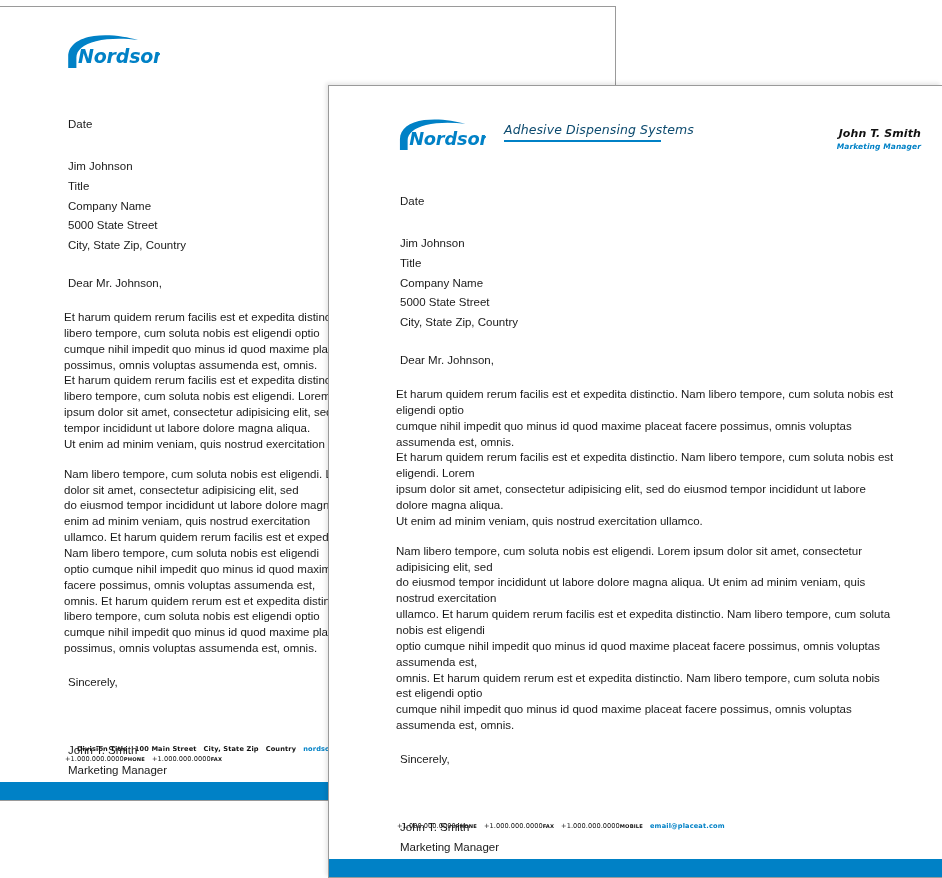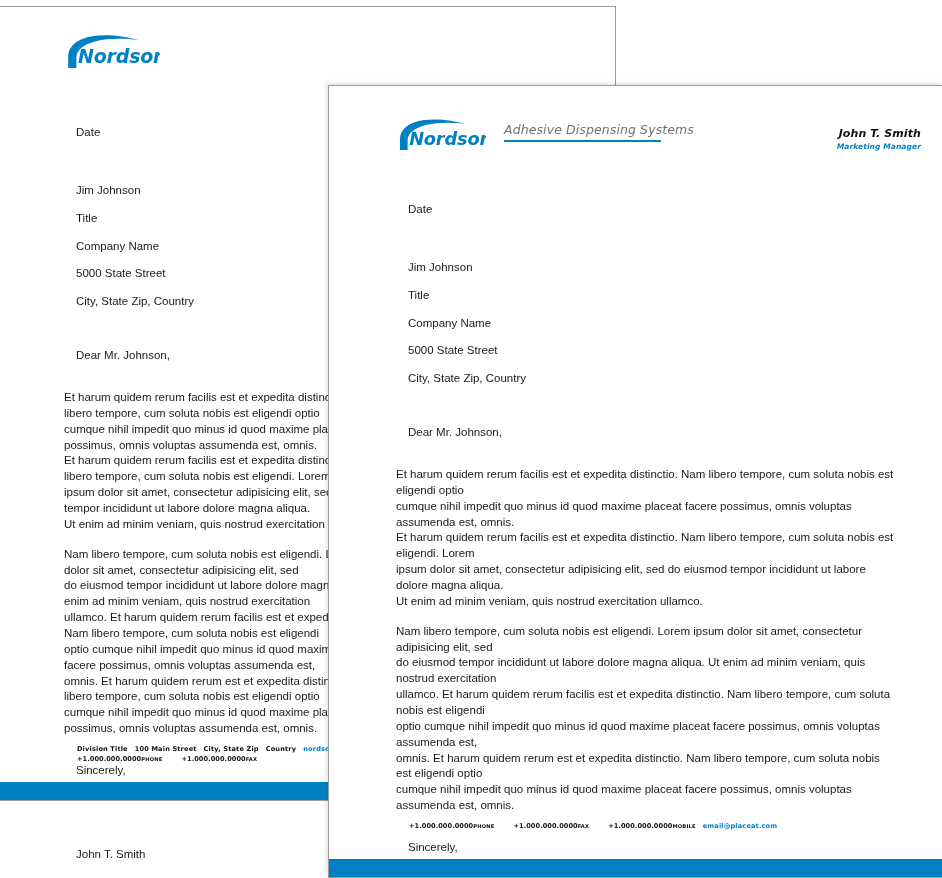--- a/index.html
+++ b/index.html
@@ -84,21 +84,21 @@
   }
 
   .tagline-wrap {
     margin-left: 18px;
     padding-top: 3px;
   }
   .tagline {
     font-family: "DejaVu Sans", sans-serif;
     font-style: italic;
     font-size: 12.5px;
-    color: #737373;
+    color: #0c4a6e;
     letter-spacing: 0.1px;
     white-space: nowrap;
   }
   .tagline-rule {
     margin-top: 3px;
     height: 2px;
     background: #0081c6;
     width: 157px;
   }
 
@@ -137,21 +137,21 @@
     font-size: 11.5px;
     color: #1a1a1a;
     line-height: 1.38;
   }
   .letter-back {
     left: 68px;
     top: 106px;
     width: 340px;
   }
   .letter p {
-    margin: 12px;
+    margin: 4px;
   }
   .block-gap   { height: 18px; }
   .block-gap-s { height: 14px; }
   .block-gap-l { height: 44px; }
   .para        { margin-bottom: 0; }
   .para-line   { display: block; }
 
   
   .footer {
     position: absolute;
@@ -159,21 +159,21 @@
     line-height: 1.55;
     white-space: nowrap;
   }
   .footer-back  { left: 69px;  top: 737px; }
 
   .f-line { font-size: 6.6px; color: #111111; }
   .f-bold { font-weight: bold; letter-spacing: 0.15px; margin-left: 12px; }
   .f-seg  { font-weight: bold; letter-spacing: 0.15px; }
   .f-sep  { display: inline-block; width: 7px; }
   .f-link { color: #0081c6; font-weight: bold; letter-spacing: 0.15px; }
-  .f-num  { font-weight: bold; letter-spacing: 0.05px; margin-left: 12px; }
+  .f-num  { font-weight: normal; letter-spacing: 0.05px; }
   .f-lbl  { font-weight: bold; font-size: 5.2px; letter-spacing: 0.15px; }
 </style>
 </head>
 <body>
 
 <div class="stage">
 
   <div class="sheet sheet-back">
 
     <div class="logo logo-back">

